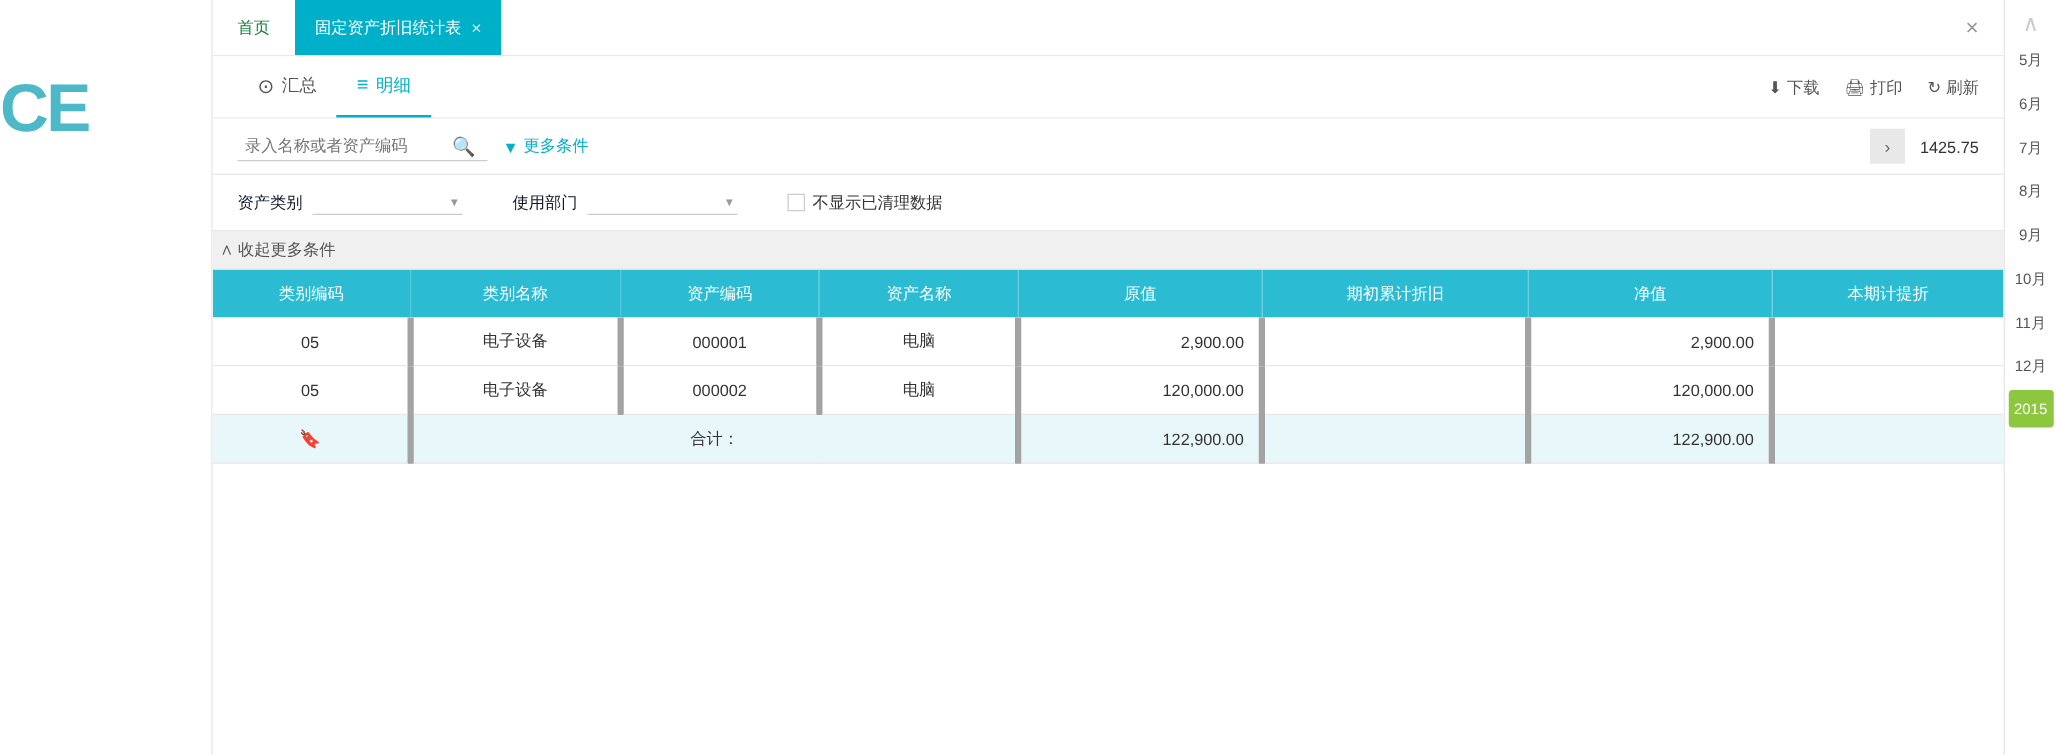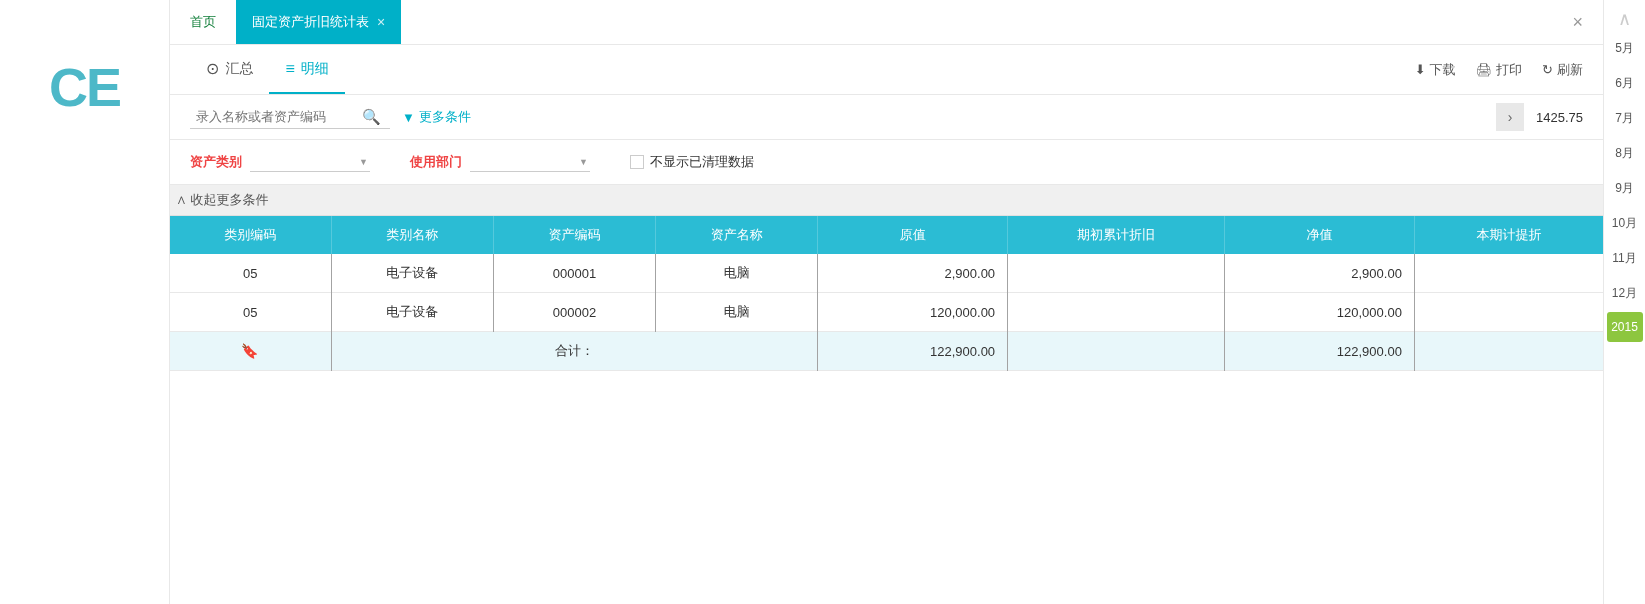--- a/index.html
+++ b/index.html
@@ -5,21 +5,21 @@
     * { box-sizing: border-box; margin: 0; padding: 0; }
     body { font-family: 'Microsoft YaHei', Arial, sans-serif; font-size: 13px; background: #f0f2f5; color: #333; width: 1645px; height: 604px; overflow: hidden; display: flex; }
 
     
     .sidebar-logo {
       width: 170px;
       min-width: 170px;
       background: #fff;
       display: flex;
       align-items: flex-start;
-      justify-content: center;
+      justify-content: flex-start;
       padding-top: 60px;
       border-right: 1px solid #e8e8e8;
       position: relative;
     }
     .logo-text {
       font-size: 54px;
       font-weight: bold;
       color: #4db8c8;
       letter-spacing: -2px;
       line-height: 1;
@@ -183,21 +183,21 @@
       align-items: center;
       gap: 40px;
       border-bottom: 1px solid #e8e8e8;
       flex-wrap: wrap;
     }
     .filter-item {
       display: flex;
       align-items: center;
       gap: 8px;
     }
-    .filter-label { color: #ef4444; font-size: 13px; font-weight: bold; }
+    .filter-label { color: #0f172a; font-size: 13px; }
     .filter-select {
       border: none;
       border-bottom: 1px solid #ccc;
       padding: 2px 20px 2px 4px;
       background: transparent;
       font-size: 13px;
       outline: none;
       min-width: 120px;
       cursor: pointer;
       color: #333;
@@ -297,21 +297,21 @@
     }
     thead th:last-child { border-right: none; }
     tbody tr {
       border-bottom: 1px solid #e8e8e8;
       background: #fff;
     }
     tbody td {
       padding: 10px 12px;
       font-size: 13px;
       text-align: center;
-      border-right: 1px solid #a3a3a3;
+      border-right: 5px solid #a3a3a3;
       white-space: nowrap;
     }
     tbody td:last-child { border-right: none; }
     .td-number { text-align: right; }
     .total-row {
       background: #e8f7fa !important;
     }
     .total-row td { font-weight: normal; }
     .total-icon { font-size: 14px; }
 

